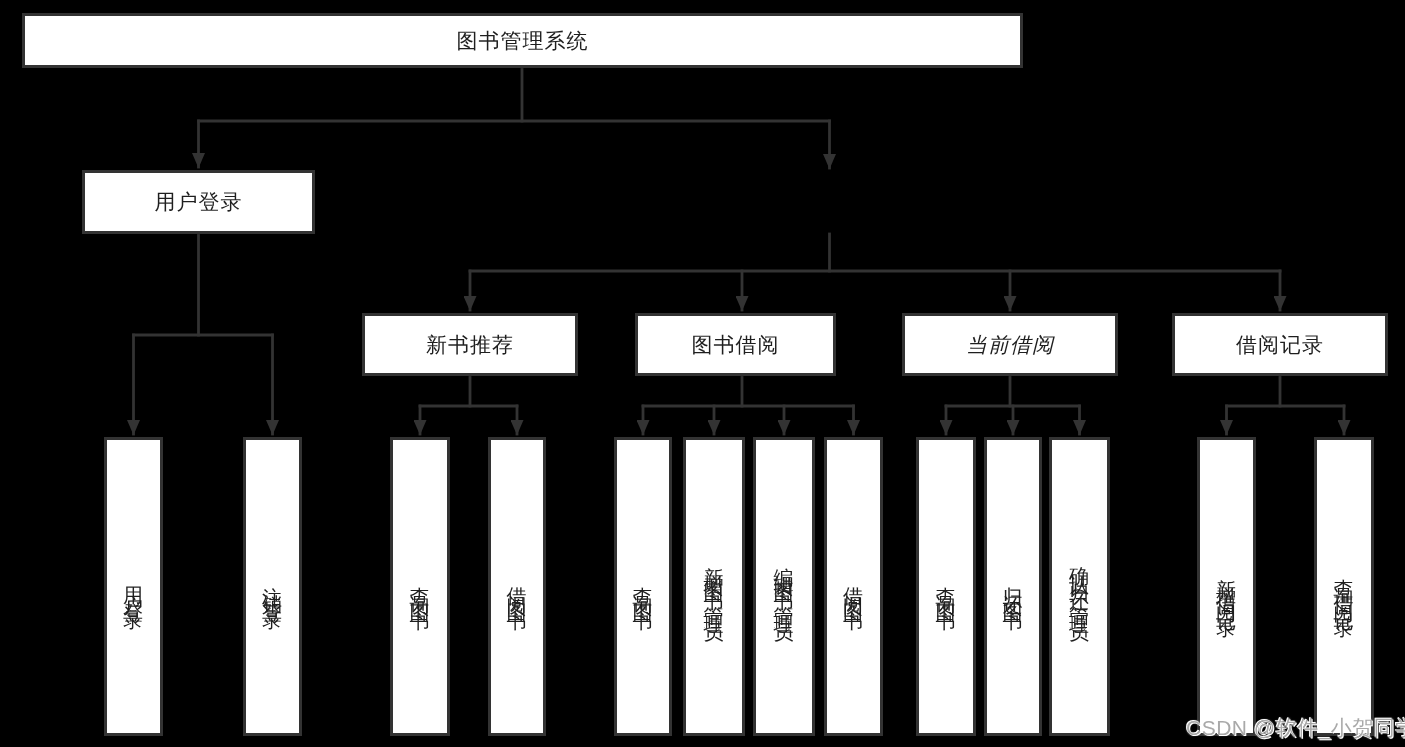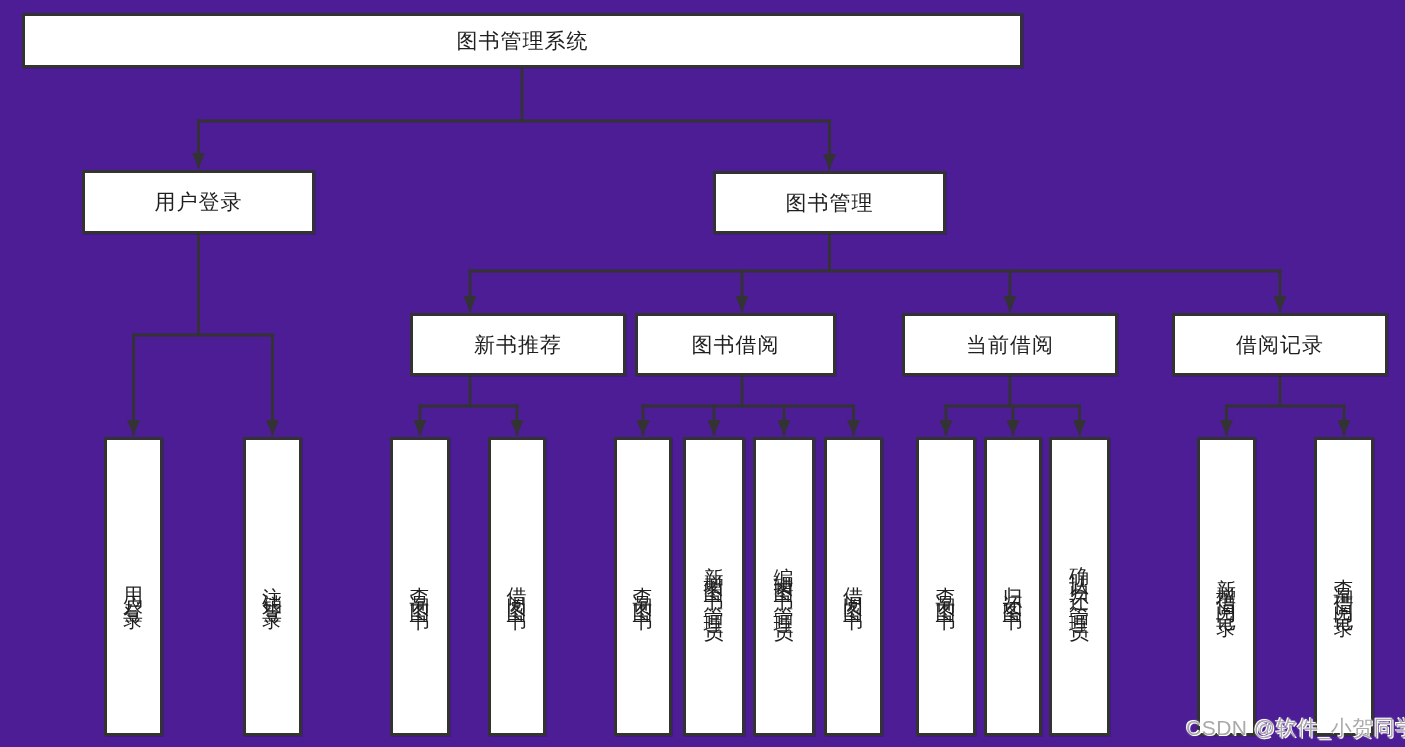--- a/index.html
+++ b/index.html
@@ -5,21 +5,21 @@
   html, body {
     margin: 0;
     padding: 0;
     background: #ffffff;
     font-family: "Liberation Sans", "DejaVu Sans", sans-serif;
   }
   #canvas {
     position: relative;
     width: 1405px;
     height: 747px;
-    background: #4c1d95;
+    background: #000000;
     overflow: hidden;
   }
   #wires {
     position: absolute;
     left: 0; top: 0;
     width: 1405px;
     height: 747px;
   }
   .node {
     position: absolute;
@@ -105,25 +105,24 @@
       <path d="M1280,376 L1280,406"></path>
       <path d="M1226.5,406 L1344,406"></path>
       <path d="M1226.5,406 L1226.5,434" marker-end="url(#arrow)"></path>
       <path d="M1344,406 L1344,434" marker-end="url(#arrow)"></path>
     </g>
   </svg>
 
   <div class="node" style="left:22px;top:13px;width:1001px;height:55px;">图书管理系统</div>
 
   <div class="node" style="left:82px;top:170px;width:233px;height:64px;">用户登录</div>
-  <div class="node" style="left:713px;top:171px;width:233px;height:63px;">图书管理</div>
 
-  <div class="node" style="left:362px;top:313px;width:216px;height:63px;margin-left:48px;">新书推荐</div>
+  <div class="node" style="left:362px;top:313px;width:216px;height:63px;">新书推荐</div>
   <div class="node" style="left:635px;top:313px;width:201px;height:63px;">图书借阅</div>
-  <div class="node" style="left:902px;top:313px;width:216px;height:63px;">当前借阅</div>
+  <div class="node" style="left:902px;top:313px;width:216px;height:63px;font-style:italic;">当前借阅</div>
   <div class="node" style="left:1172px;top:313px;width:216px;height:63px;">借阅记录</div>
 
   <div class="node vnode" style="left:104px;top:437px;width:59px;height:299px;">用户登录</div>
   <div class="node vnode" style="left:243px;top:437px;width:59px;height:299px;">注销登录</div>
 
   <div class="node vnode" style="left:390px;top:437px;width:60px;height:299px;">查询图书</div>
   <div class="node vnode" style="left:488px;top:437px;width:58px;height:299px;">借阅图书</div>
 
   <div class="node vnode" style="left:614px;top:437px;width:58px;height:299px;">查询图书</div>
   <div class="node vnode" style="left:683px;top:437px;width:62px;height:299px;">新增图书（管理员）</div>

